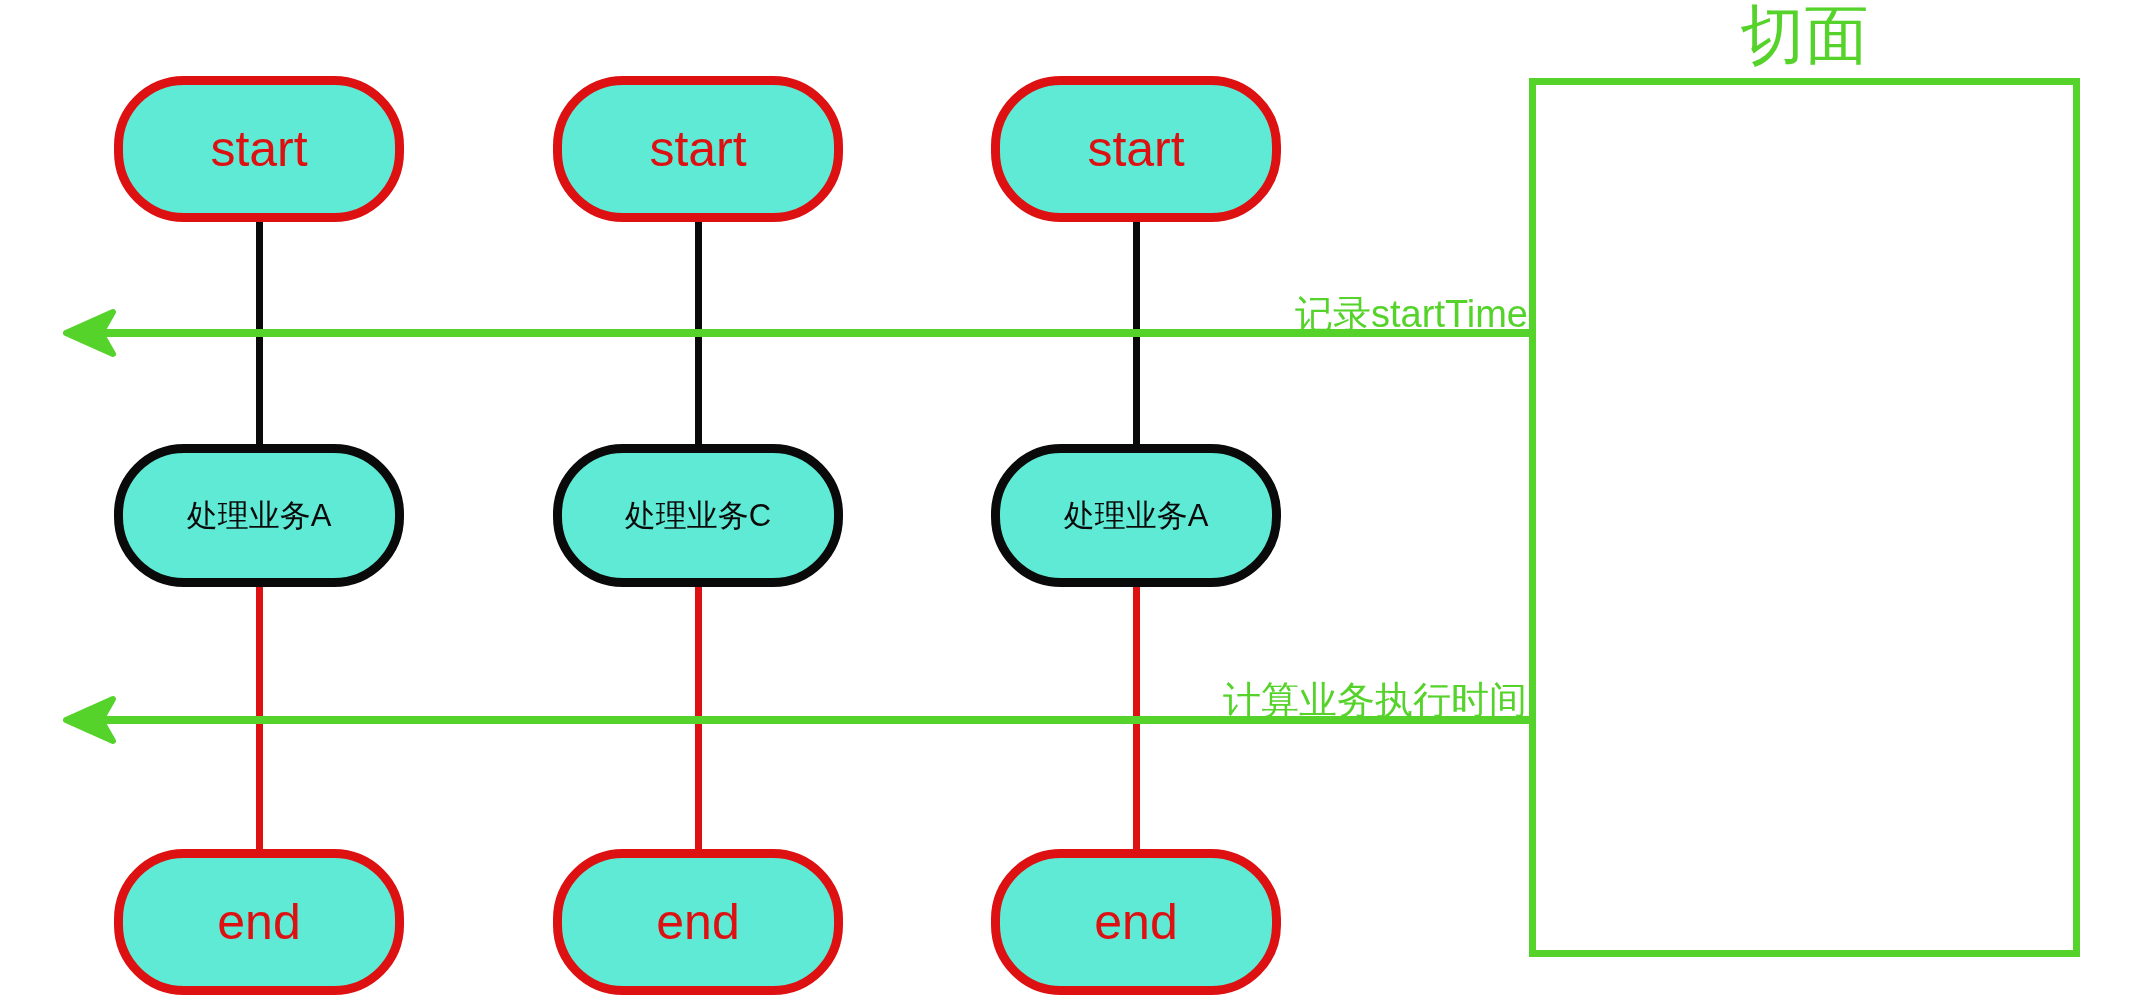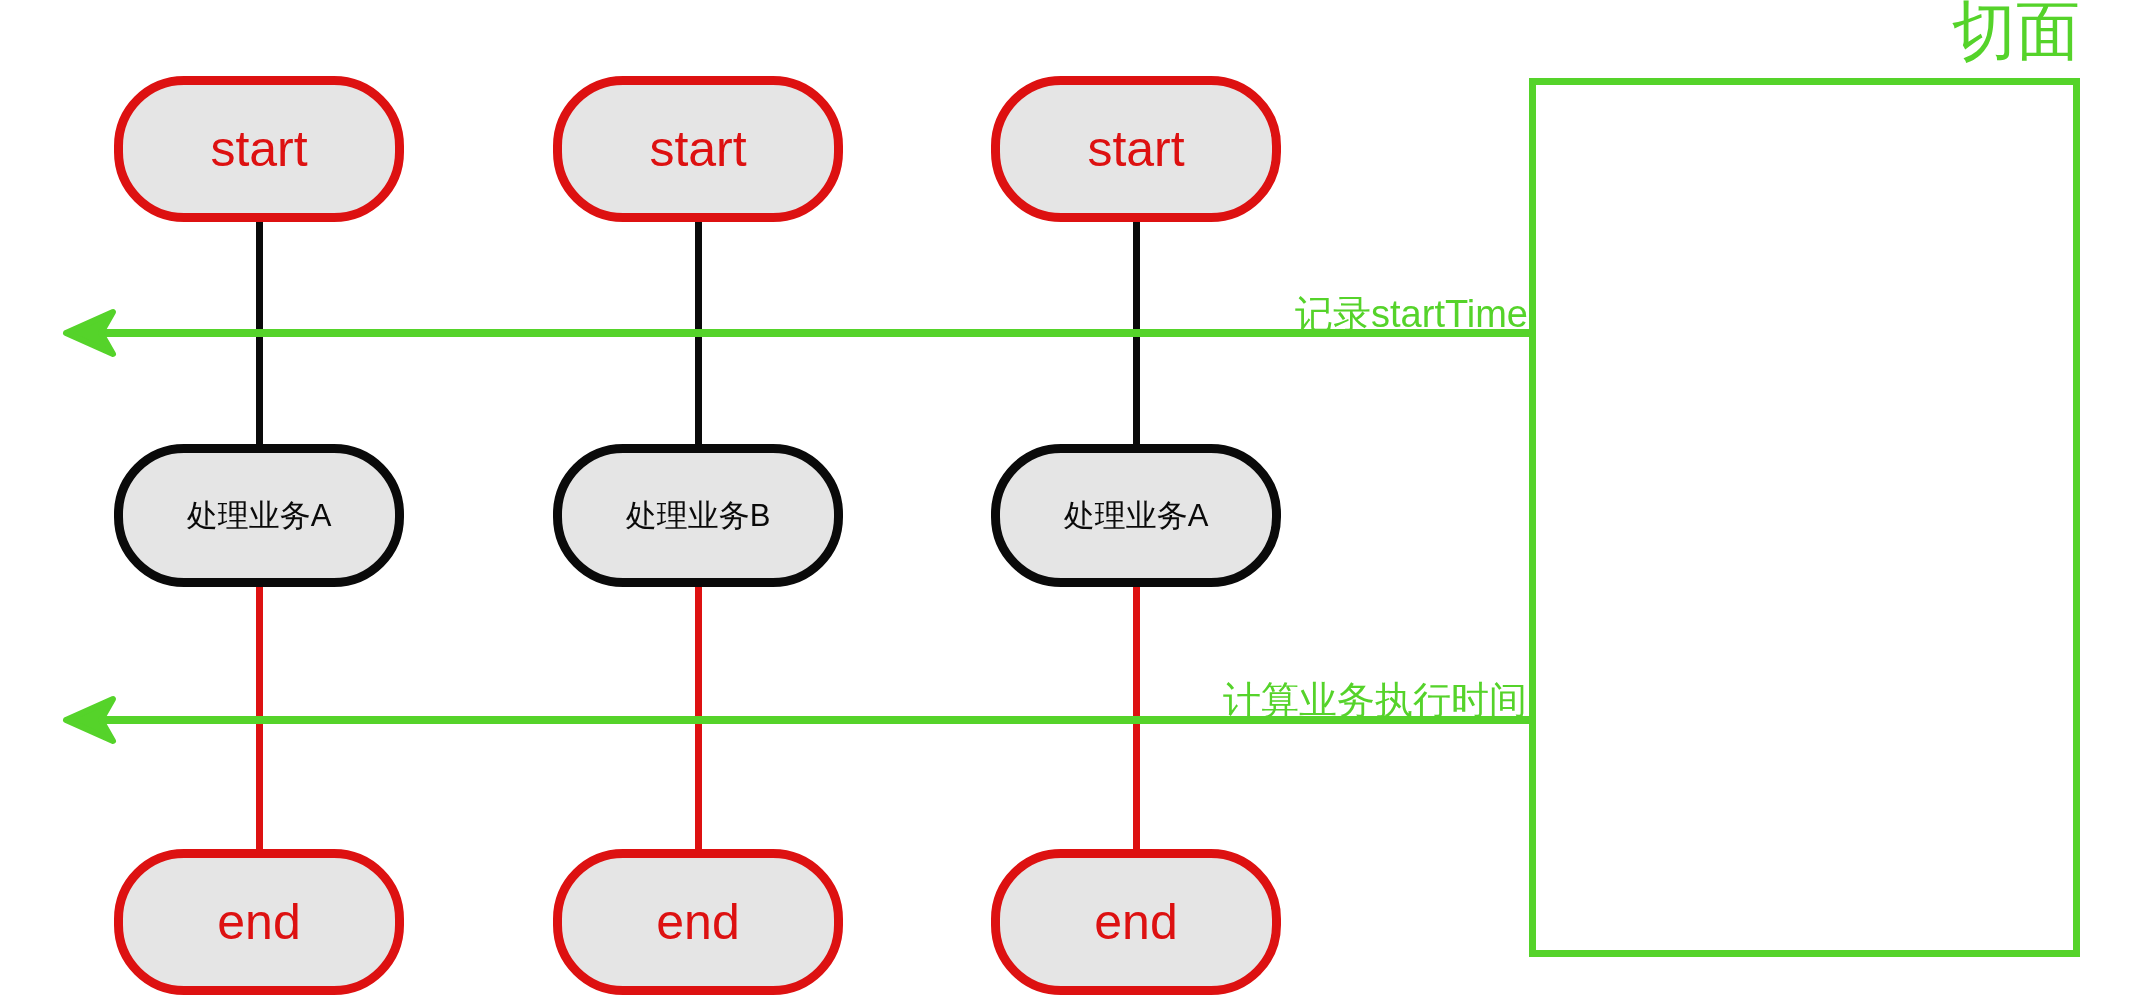--- a/index.html
+++ b/index.html
@@ -36,21 +36,21 @@
     pointer-events: none;
   }
   .arrow-line { stroke: var(--green); stroke-width: 8; fill: none; }
   .arrow-head { fill: var(--green); stroke: var(--green); stroke-width: 6; stroke-linejoin: round; }
 
   
   .node {
     position: absolute;
     width: 290px;
     height: 146px;
-    background: #e5e5e5;
+    background: #5eead4;
     border-radius: 70px;
     display: flex;
     align-items: center;
     justify-content: center;
     z-index: 3;
     line-height: 1;
   }
   .node.red-node   { border: 9px solid var(--red);   color: var(--red);   font-size: 50px; }
   .node.black-node { border: 9px solid var(--black); color: var(--black); font-size: 31px; height: 143px; }
 
@@ -71,24 +71,24 @@
     height: 879px;
     border: 7px solid var(--green);
     background: transparent;
     z-index: 4;
   }
   .aspect-title {
     position: absolute;
     left: 1529px;
     top: 4px;
     width: 551px;
-    text-align: right;
+    text-align: center;
     color: var(--green);
     font-size: 64px;
-    font-family: Liberation Mono, monospace;
+    font-family: Liberation Serif, serif;
     line-height: 1;
     z-index: 4;
   }
 
   
   .annotation {
     position: absolute;
     color: var(--green);
     font-size: 38px;
     line-height: 1;
@@ -131,21 +131,21 @@
     <div class="node red-node row-end">
       <span>end</span>
     </div>
   </div>
 
   <div class="lane lane-b">
     <div class="node red-node row-start">
       <span>start</span>
     </div>
     <div class="node black-node row-process">
-      <span>处理业务B</span>
+      <span>处理业务C</span>
     </div>
     <div class="node red-node row-end">
       <span>end</span>
     </div>
   </div>
 
   <div class="lane lane-c">
     <div class="node red-node row-start">
       <span>start</span>
     </div>

